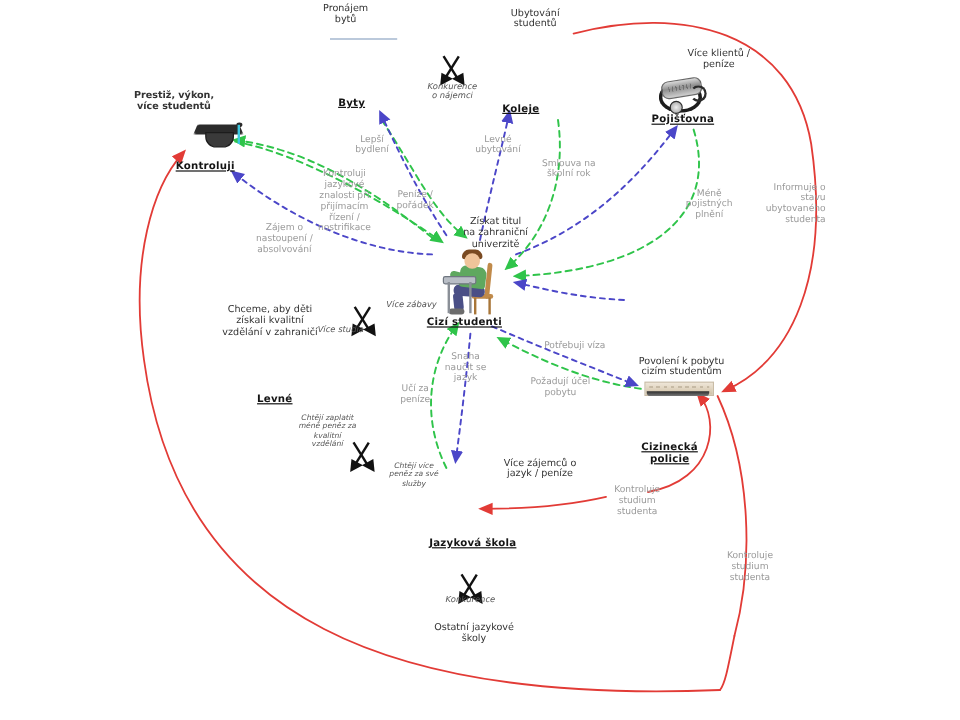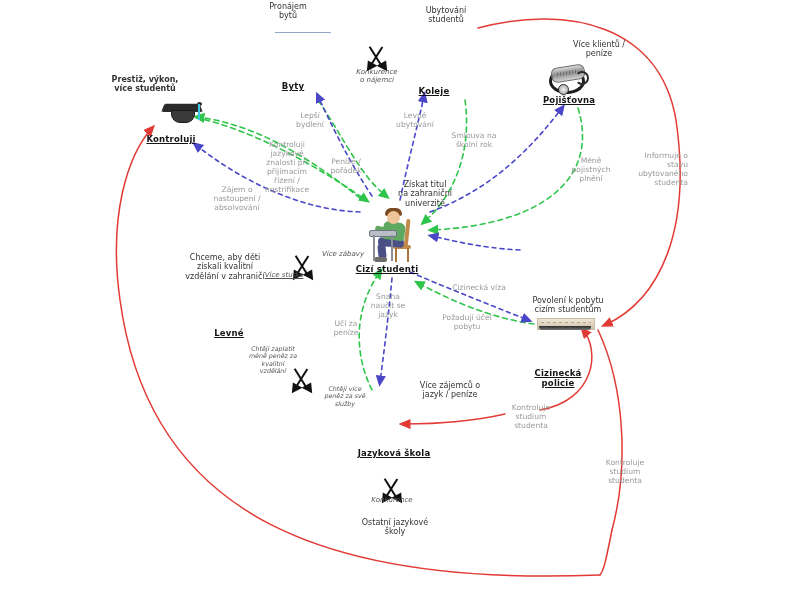--- a/index.html
+++ b/index.html
@@ -256,36 +256,36 @@
   <div class="lbl node-title" style="left:522px;top:368px;width:72px;">Cizinecká policie</div>
 
   <div class="lbl caption" style="left:248px;top:2px;width:80px;">Pronájem
 bytů</div>
   <div class="lbl caption" style="left:400px;top:6px;width:92px;">Ubytování
 studentů</div>
   <div class="lbl caption" style="left:551px;top:40px;width:96px;">Více klientů /
 peníze</div>
   <div class="lbl caption" style="left:93px;top:75px;width:104px;font-weight:bold;">Prestiž, výkon,
 více studentů</div>
-  <div class="lbl caption" style="left:379px;top:180px;width:92px;">Získat titul
+  <div class="lbl caption" style="left:367px;top:180px;width:92px;">Získat titul
 na zahraniční
 univerzitě</div>
   <div class="lbl caption" style="left:160px;top:253px;width:130px;text-align:center;">Chceme, aby děti
 získali kvalitní
 vzdělání v zahraničí</div>
   <div class="lbl caption" style="left:508px;top:296px;width:120px;">Povolení k pobytu
 cizím studentům</div>
   <div class="lbl caption" style="left:342px;top:518px;width:106px;">Ostatní jazykové
 školy</div>
   <div class="lbl caption" style="left:398px;top:381px;width:104px;">Více zájemců o
 jazyk / peníze</div>
 
   <div class="lbl edge-label ital" style="left:337px;top:68px;width:80px;font-size:7px;color:#555;">Konkurence
 o nájemci</div>
-  <div class="lbl caption ital" style="left:255px;top:271px;width:58px;text-decoration:underline;">Více studia</div>
+  <div class="lbl caption ital" style="left:255px;top:271px;width:58px;">Více studia</div>
   <div class="lbl caption ital" style="left:313px;top:250px;width:60px;">Více zábavy</div>
   <div class="lbl caption ital" style="left:236px;top:345px;width:74px;font-size:6.3px;">Chtějí zaplatit
 méně peněz za
 kvalitní
 vzdělání</div>
   <div class="lbl caption ital" style="left:310px;top:385px;width:70px;font-size:6.3px;">Chtějí více
 peněz za své
 služby</div>
   <div class="lbl edge-label ital" style="left:362px;top:496px;width:60px;font-size:7px;color:#555;">Konkurence</div>
 
@@ -306,21 +306,21 @@
   <div class="lbl edge-label" style="left:198px;top:186px;width:78px;">Zájem o
 nastoupení /
 absolvování</div>
   <div class="lbl edge-label" style="left:560px;top:157px;width:62px;">Méně
 pojistných
 plnění</div>
   <div class="lbl edge-label" style="left:614px;top:152px;width:74px;text-align:right;">Informuje o
 stavu
 ubytovaného
 studenta</div>
-  <div class="lbl edge-label" style="left:441px;top:284px;width:76px;">Cizinecká víza</div>
+  <div class="lbl edge-label" style="left:441px;top:284px;width:76px;">Potřebuji víza</div>
   <div class="lbl edge-label" style="left:429px;top:314px;width:76px;">Požadují účel
 pobytu</div>
   <div class="lbl edge-label" style="left:360px;top:293px;width:56px;">Snaha
 naučit se
 jazyk</div>
   <div class="lbl edge-label" style="left:322px;top:320px;width:48px;">Učí za
 peníze</div>
   <div class="lbl edge-label" style="left:500px;top:404px;width:62px;">Kontroluje
 studium
 studenta</div>

